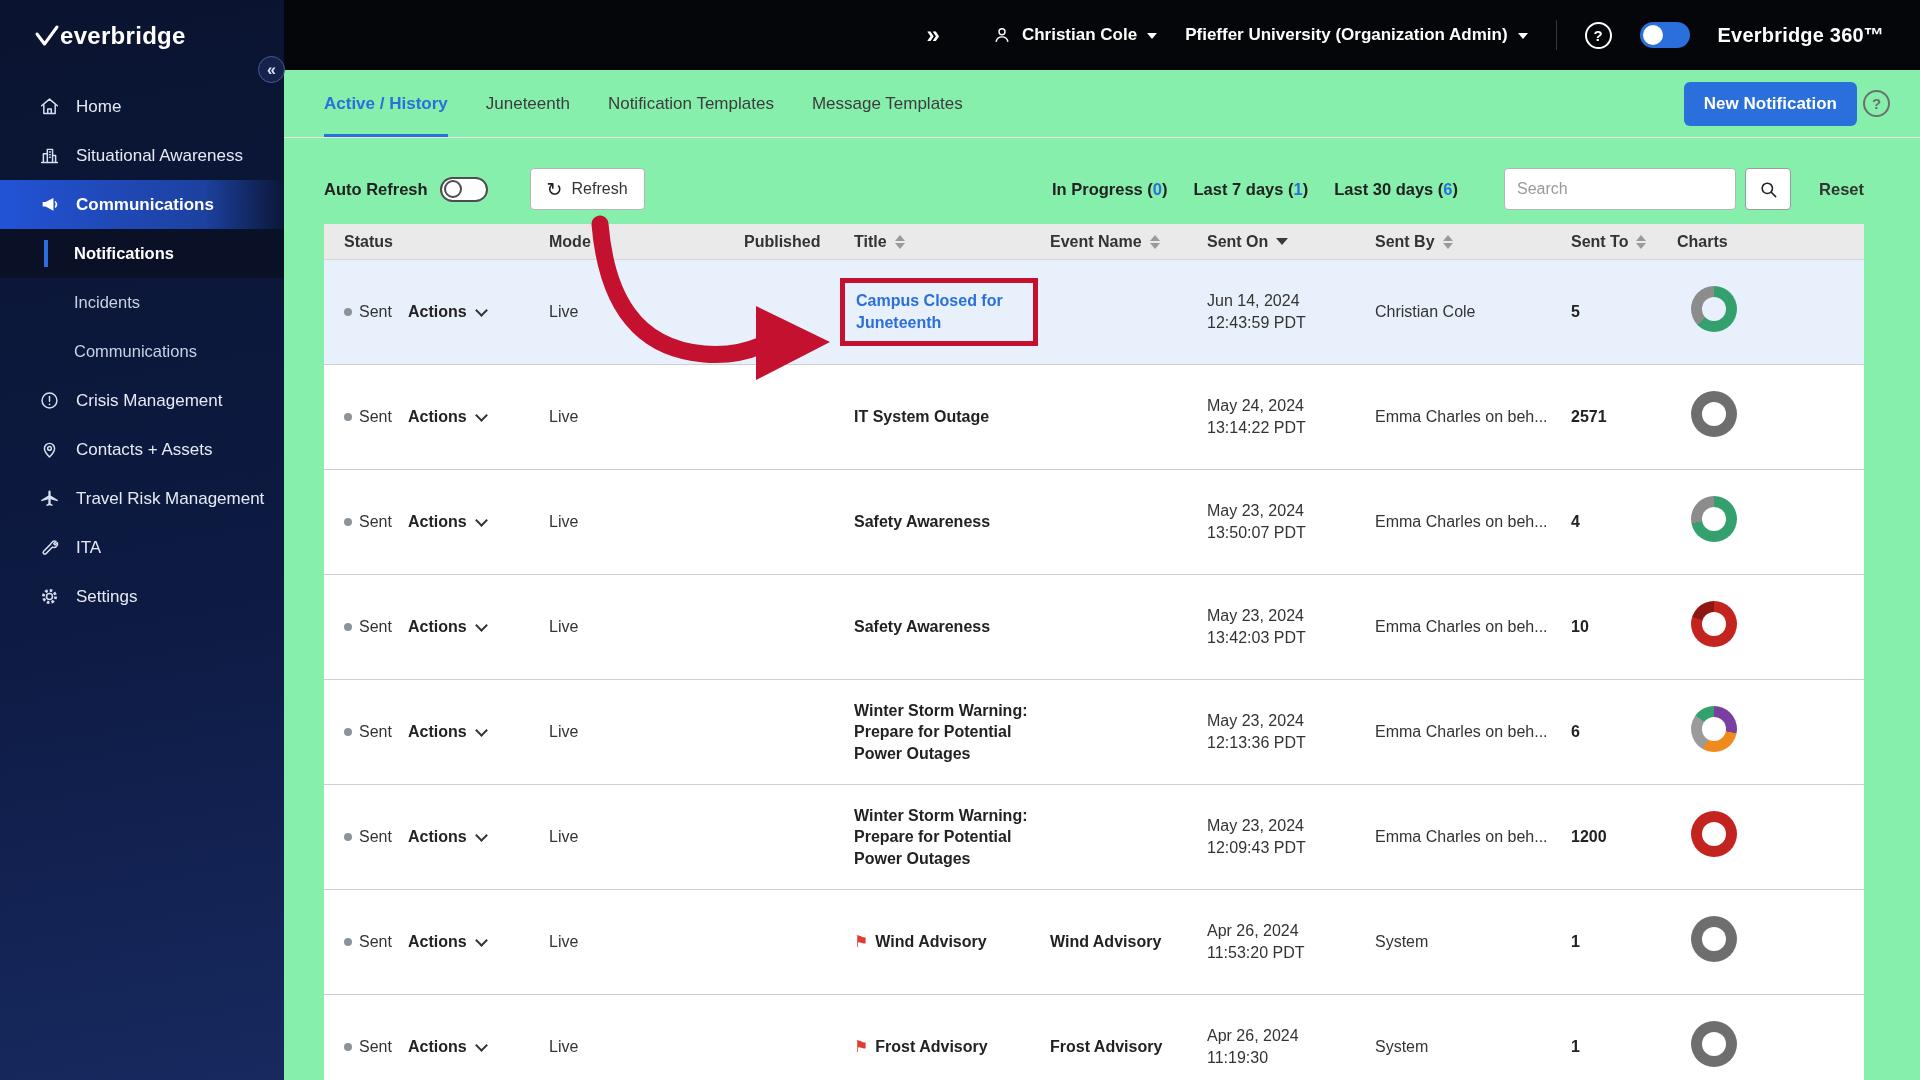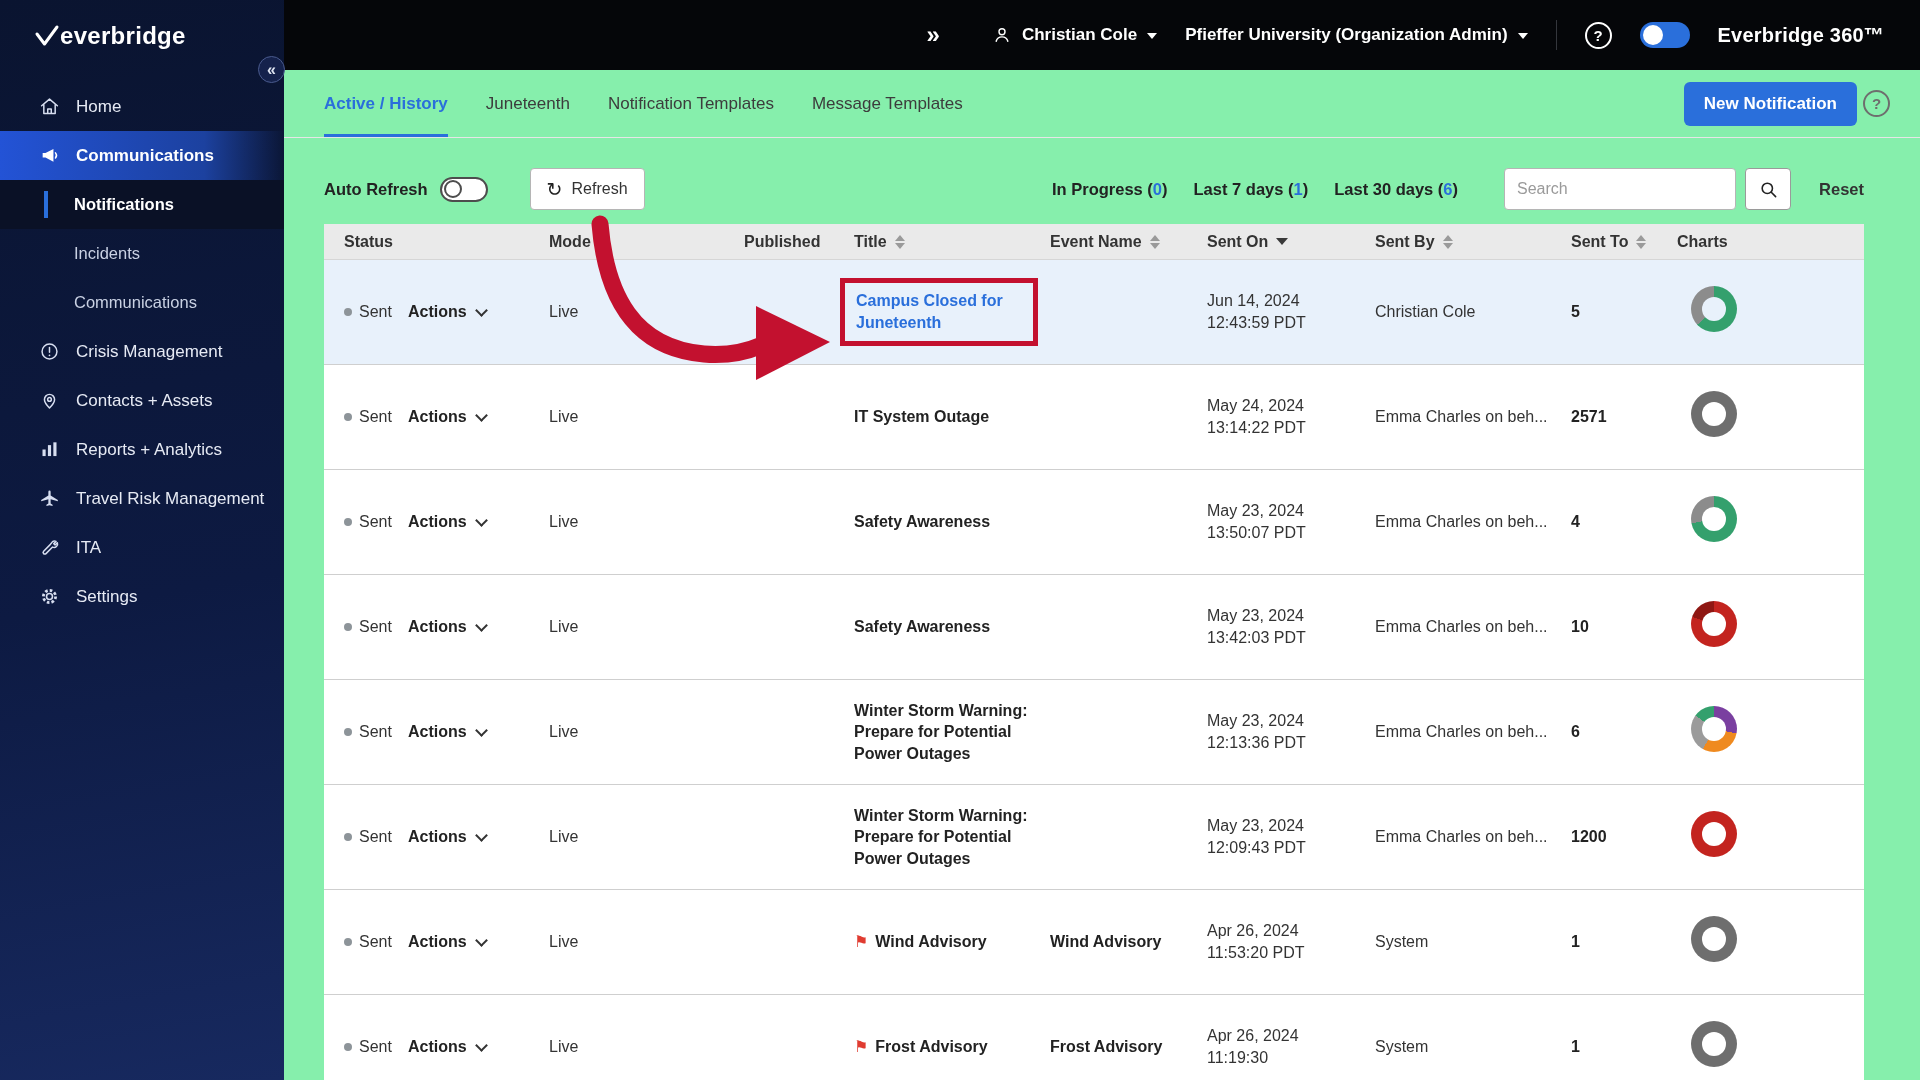--- a/index.html
+++ b/index.html
@@ -161,20 +161,28 @@
   <div class="collapse-btn">«</div>
   <nav class="nav">
     <div class="nav-item">
       <span class="nav-ic">
           <svg class="ic" viewBox="0 0 24 24">
             <path d="M3 11.2 12 3.5l9 7.7M5.5 9.6V20h13V9.6M10 20v-5.2h4V20"></path>
           </svg>
         </span>
       <span>Home</span>
     </div>
+    <div class="nav-item">
+      <span class="nav-ic">
+          <svg class="ic" viewBox="0 0 24 24">
+            <path d="M3 20h18M5 20V10h4.5V20M9.5 20V5h6v15M15.5 20v-8H19v8M12 8h1M12 11h1M12 14h1"></path>
+          </svg>
+        </span>
+      <span>Situational Awareness</span>
+    </div>
     <div class="nav-item active-main">
       <span class="nav-ic">
           <svg viewBox="0 0 24 24" width="21" height="21">
             <path d="M16.5 4.5 7.4 9.2H4.2v5.2h3.2l9.1 4.7z" fill="currentColor"></path>
             <path d="M18.8 9a4.4 4.4 0 0 1 0 5.8" stroke="currentColor" stroke-width="1.7" fill="none" stroke-linecap="round"></path>
           </svg>
         </span>
       <span>Communications</span>
     </div>
     <div class="nav-item nav-sub active-sub">
@@ -197,30 +205,20 @@
       <span>Crisis Management</span>
     </div>
     <div class="nav-item">
       <span class="nav-ic">
           <svg class="ic" viewBox="0 0 24 24">
             <path d="M12 20.5c-3.4-3.4-5.8-6.6-5.8-9.7a5.8 5.8 0 1 1 11.6 0c0 3.1-2.4 6.3-5.8 9.7z"></path>
             <circle cx="12" cy="10.8" r="2.1"></circle>
           </svg>
         </span>
       <span>Contacts + Assets</span>
-    </div>
-    <div class="nav-item">
-      <span class="nav-ic">
-          <svg viewBox="0 0 24 24" width="21" height="21">
-            <rect x="4" y="12" width="3.6" height="7.5" fill="currentColor"></rect>
-            <rect x="10.2" y="7" width="3.6" height="12.5" fill="currentColor"></rect>
-            <rect x="16.4" y="3.8" width="3.6" height="15.7" fill="currentColor"></rect>
-          </svg>
-        </span>
-      <span>Reports + Analytics</span>
     </div>
     <div class="nav-item">
       <span class="nav-ic">
           <svg viewBox="0 0 24 24" width="21" height="21">
             <path d="M21.5 15.2v-1.6l-8.2-5V4.2a1.3 1.3 0 0 0-2.6 0v4.4l-8.2 5v1.6l8.2-2.4v4.8l-2.2 1.5v1.4l3.5-.9 3.5.9v-1.4l-2.2-1.5v-4.8z" fill="currentColor"></path>
           </svg>
         </span>
       <span>Travel Risk Management</span>
     </div>
     <div class="nav-item">

